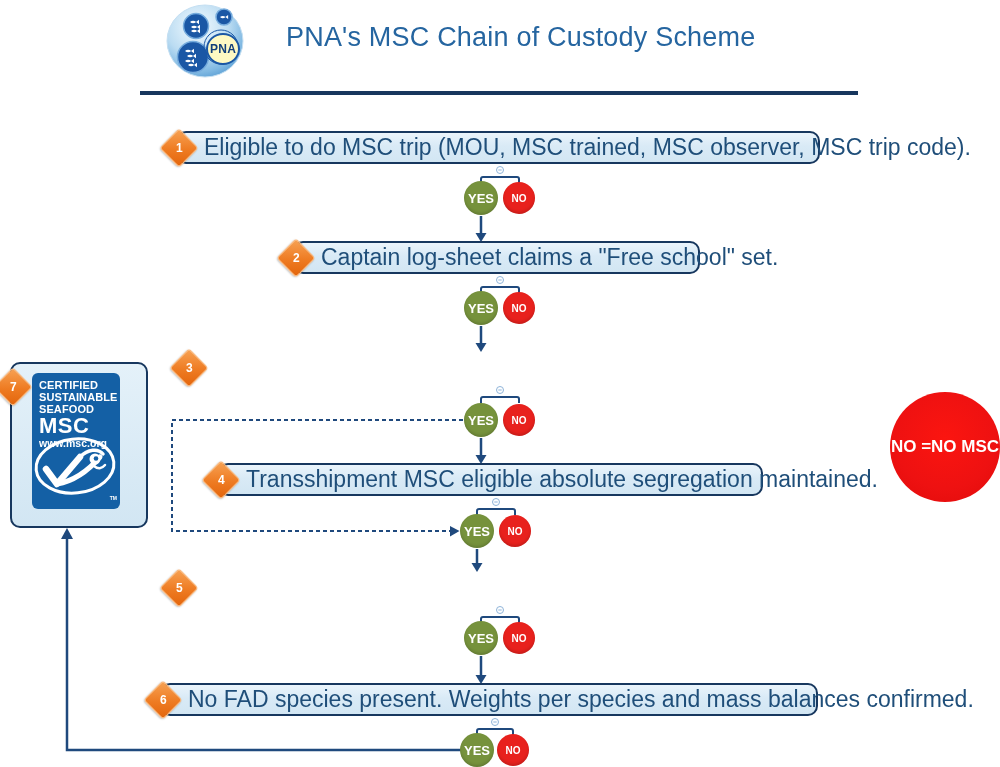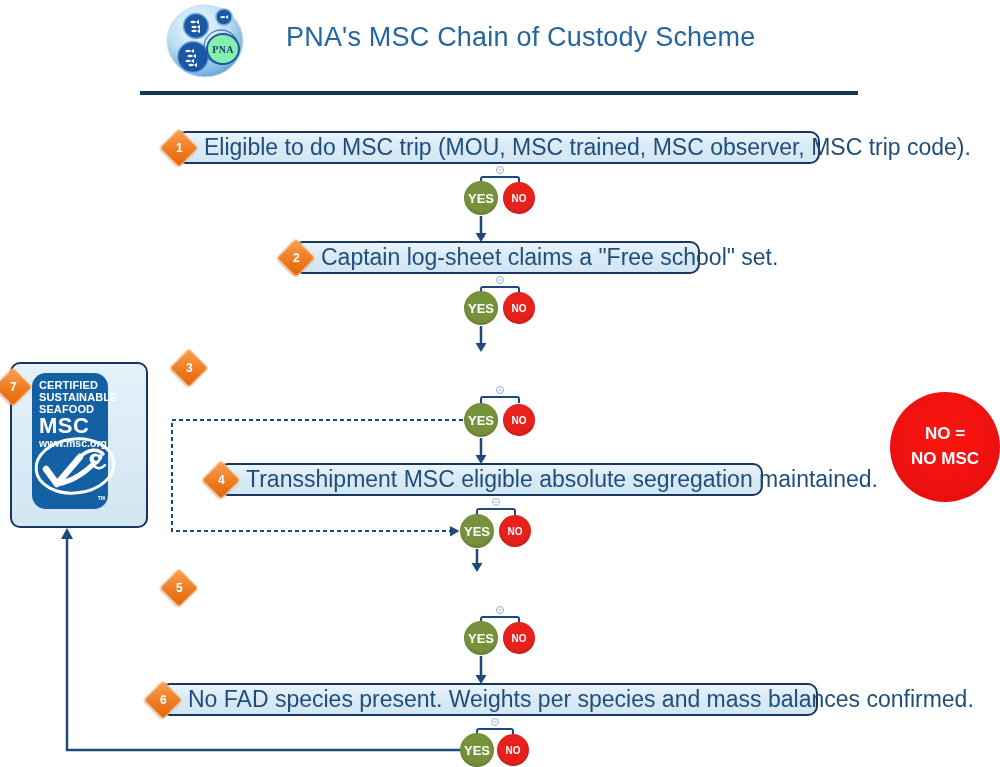--- a/index.html
+++ b/index.html
@@ -10,22 +10,22 @@
   .lines{position:absolute;left:0;top:0;z-index:1;}
   
   .title{
     position:absolute;left:286px;top:22px;width:600px;z-index:2;
     font-size:27px;color:#2565A0;letter-spacing:.2px;
   }
   .divider{position:absolute;left:140px;top:91px;width:718px;height:4px;background:#17365D;z-index:2;}
   .logo{position:absolute;left:166px;top:4px;width:78px;height:74px;z-index:2;}
   .logo-pna{
     position:absolute;left:40px;top:29px;width:30px;height:28px;border-radius:50%;
-    background:#86efac;border:2px solid #1A57A5;display:flex;align-items:center;justify-content:center;
-    font-size:10px;font-weight:bold;color:#123F7A;letter-spacing:.3px;font-family:Liberation Serif, serif;
+    background:#fef9c3;border:2px solid #1A57A5;display:flex;align-items:center;justify-content:center;
+    font-size:12px;font-weight:bold;color:#123F7A;letter-spacing:.3px;
   }
   
   .step{
     position:absolute;height:33px;z-index:2;box-sizing:border-box;
     background:linear-gradient(180deg,#EAF4FB 0%,#D9EAF6 45%,#D2E6F3 100%);
     border:2px solid #17375E;border-radius:10px;
     display:flex;align-items:center;padding-left:26px;
     font-size:23px;color:#1F4E79;white-space:nowrap;
   }
   .diamond{
@@ -42,33 +42,33 @@
     display:flex;align-items:center;justify-content:center;
   }
   .chip.yes{width:34px;height:34px;background:#76923C;font-size:13px;box-shadow:inset 0 -2px 3px rgba(0,0,0,.15);}
   .chip.no{width:32px;height:32px;background:#E8211D;font-size:10px;box-shadow:inset 0 -2px 3px rgba(0,0,0,.15);}
   
   .msc-outer{
     position:absolute;left:10px;top:362px;width:138px;height:166px;z-index:2;box-sizing:border-box;
     background:linear-gradient(180deg,#E4F1F9,#D2E6F3);border:2px solid #17375E;border-radius:10px;
   }
   .msc-label{
-    position:absolute;left:20px;top:9px;width:76px;height:136px;box-sizing:border-box;
-    background:#1460A5;border-radius:14px;padding:6px 12px 0 7px;color:#fff;
+    position:absolute;left:20px;top:9px;width:88px;height:136px;box-sizing:border-box;
+    background:#1460A5;border-radius:6px;padding:6px 12px 0 7px;color:#fff;
   }
   .msc-cert{font-size:11px;font-weight:bold;line-height:1.1;letter-spacing:.1px;}
   .msc-brand{font-size:22px;font-weight:bold;line-height:1.02;letter-spacing:.5px;}
   .msc-url{font-size:10.5px;font-weight:bold;line-height:1.1;}
   .msc-fish{position:absolute;left:0px;top:60px;width:88px;height:70px;}
   .msc-tm{position:absolute;right:3px;bottom:8px;font-size:5px;font-weight:bold;color:#fff;}
   
   .outcome{
     position:absolute;left:890px;top:392px;width:110px;height:110px;border-radius:50%;z-index:2;
     background:radial-gradient(circle at 50% 42%,#FB1510 0%,#EE1111 60%,#E00A0A 100%);
-    display:flex;flex-direction:column;align-items:center;justify-content:center;
+    display:flex;flex-direction:row;align-items:center;justify-content:center;
     color:#fff;font-size:17px;font-weight:bold;line-height:1.45;
   }
 </style>
 </head>
 <body>
 
 <div class="canvas">
 
   <svg class="lines" width="1000" height="767" viewBox="0 0 1000 767">
 

